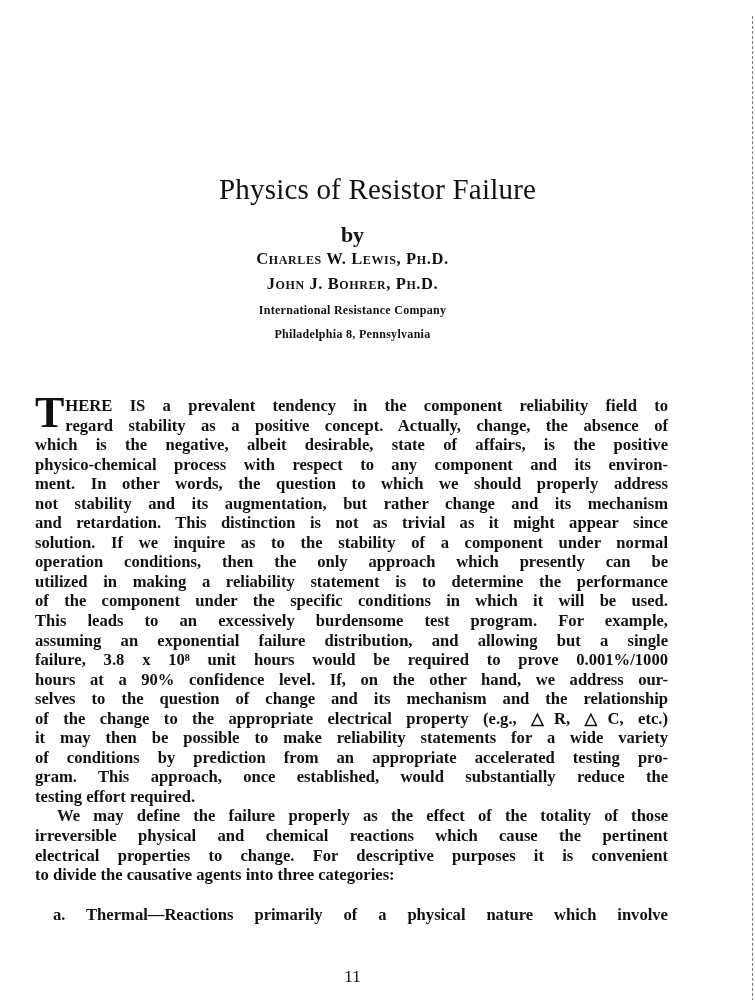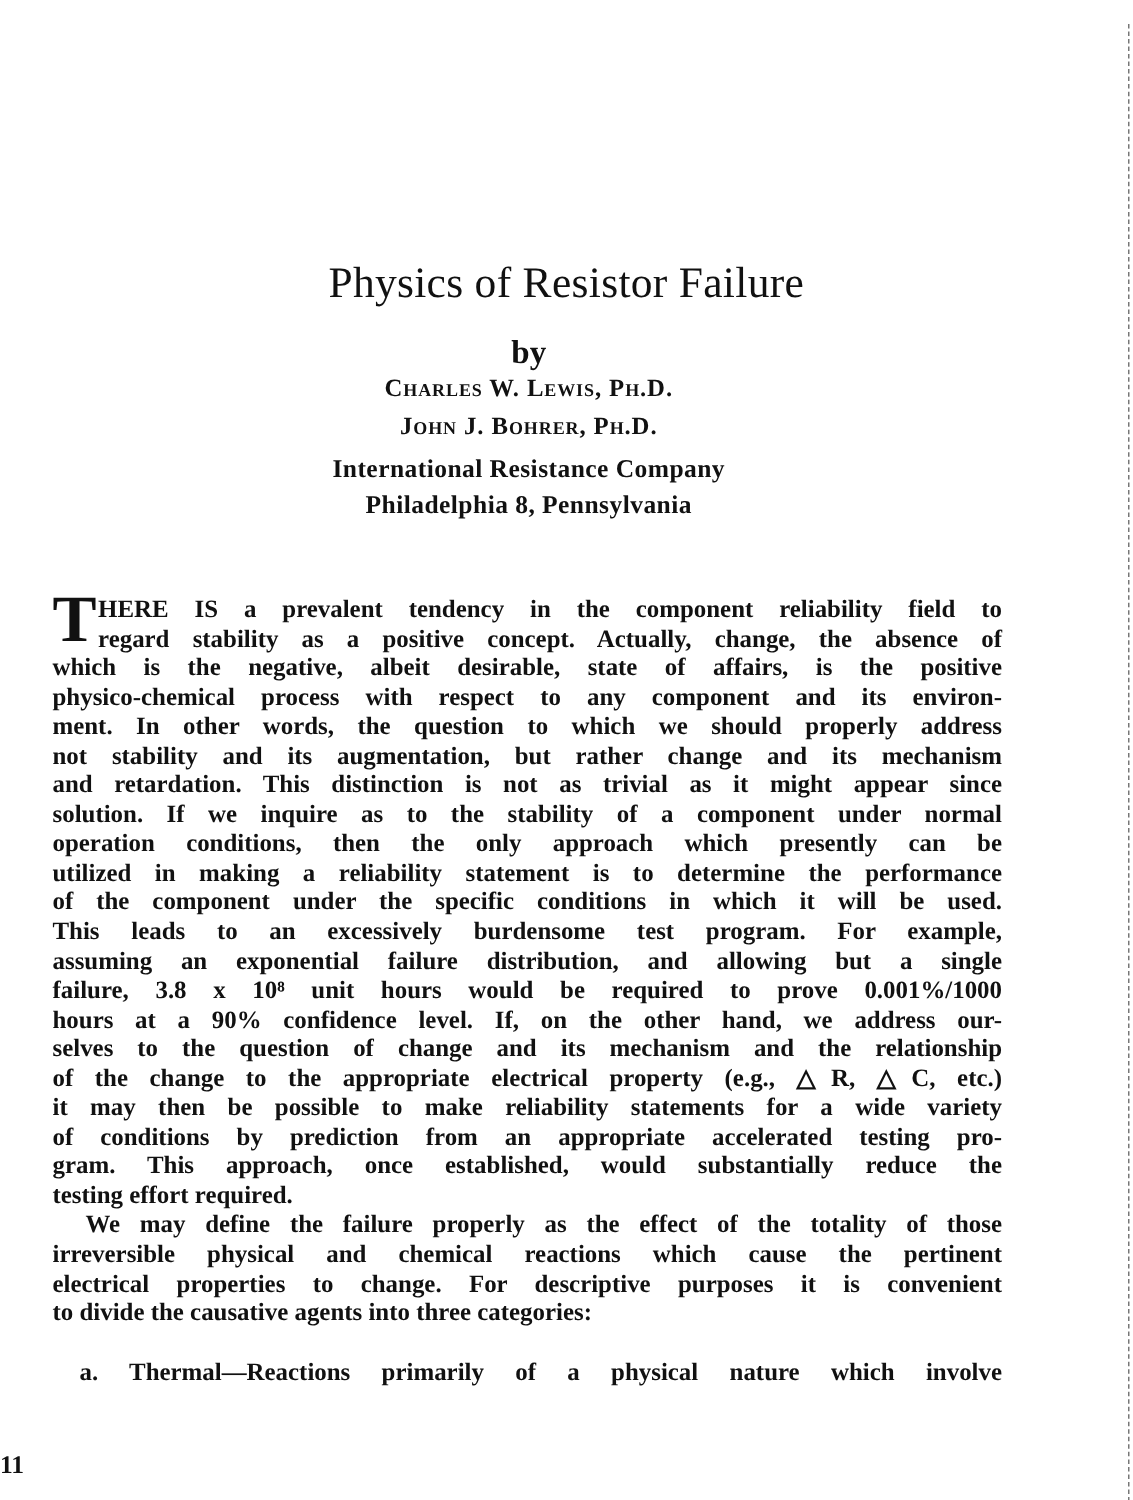--- a/index.html
+++ b/index.html
@@ -15,40 +15,40 @@
     .corner-mark { position: absolute; left: 0; top: 994px; width: 16px; height: 3px; background: #222; }
     .title {
       position: absolute; left: 0; width: 755px; top: 155px; text-align: center;
       font-family: "Liberation Serif", serif; font-size: 29px; line-height: 36px; letter-spacing: 0.2px;
     }
     .byline { position: absolute; left: 0; width: 705px; text-align: center; font-family: "Liberation Serif", serif; }
     .by { top: 206px; font-size: 22px; font-weight: bold; }
     .author { font-size: 16.5px; font-weight: bold; font-variant: small-caps; letter-spacing: 0.6px; }
     .author1 { top: 233px; }
     .author2 { top: 258px; }
-    .affil { font-size: 17px; font-weight: bold; letter-spacing: 0.3px; }
+    .affil { font-size: 12px; font-weight: bold; letter-spacing: 0.3px; }
     .affil1 { top: 287px; }
     .affil2 { top: 311px; }
     .body-text {
       position: absolute; left: 35px; width: 633px; top: 366px;
       font-family: "Liberation Serif", serif; font-size: 16.6px; line-height: 19.55px; font-weight: bold;
       text-align: justify;
     }
     .line { display: block; text-align: justify; text-align-last: justify; height: 19.55px; white-space: nowrap; overflow: visible; }
     .line.last { text-align-last: left; }
     .line.indent { padding-left: 22px; }
     .line.item { padding-left: 18px; margin-top: 20px; }
     .drop-cap {
       font-size: 44px; line-height: 30px; font-weight: bold; float: left; margin-right: 1px; margin-top: 2px;
       font-family: "Liberation Serif", serif;
     }
     .first-line { padding-top: 14px; height: 19.55px; display: block; text-align: justify; text-align-last: justify; }
     .page-number {
-      position: absolute; left: 0; width: 705px; top: 951px; 
-      font-family: "Liberation Serif", serif; font-size: 17px; font-weight: bold;
+      position: absolute; left: 0; width: 705px; top: 951px; text-align: center;
+      font-family: "Liberation Serif", serif; font-size: 17px; font-weight: normal;
     }
   </style>
 </head>
 <body>
 
 <div class="page">
   <div class="edge-line"></div>
   <div class="corner-mark"></div>
 
   <div class="title">Physics of Resistor Failure</div>

